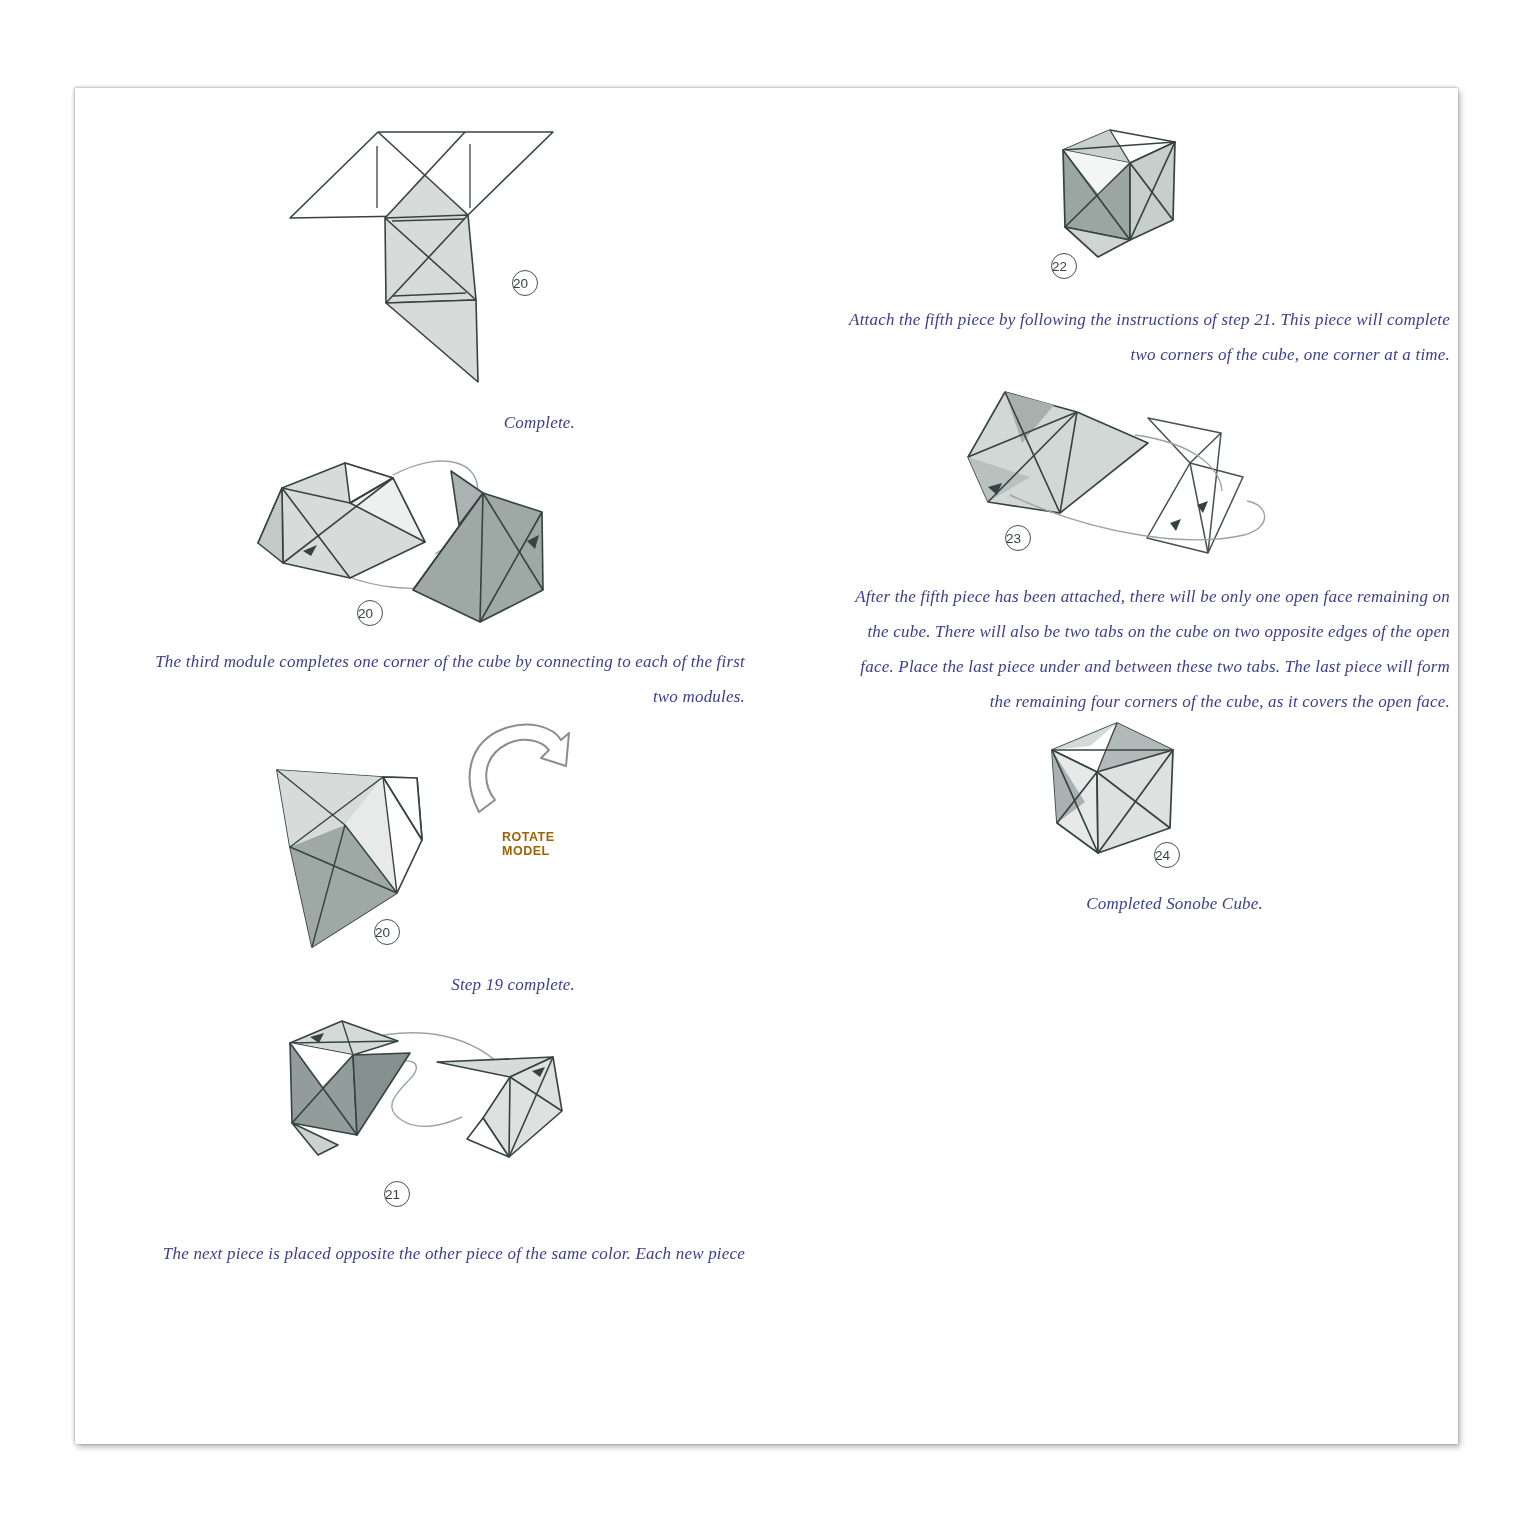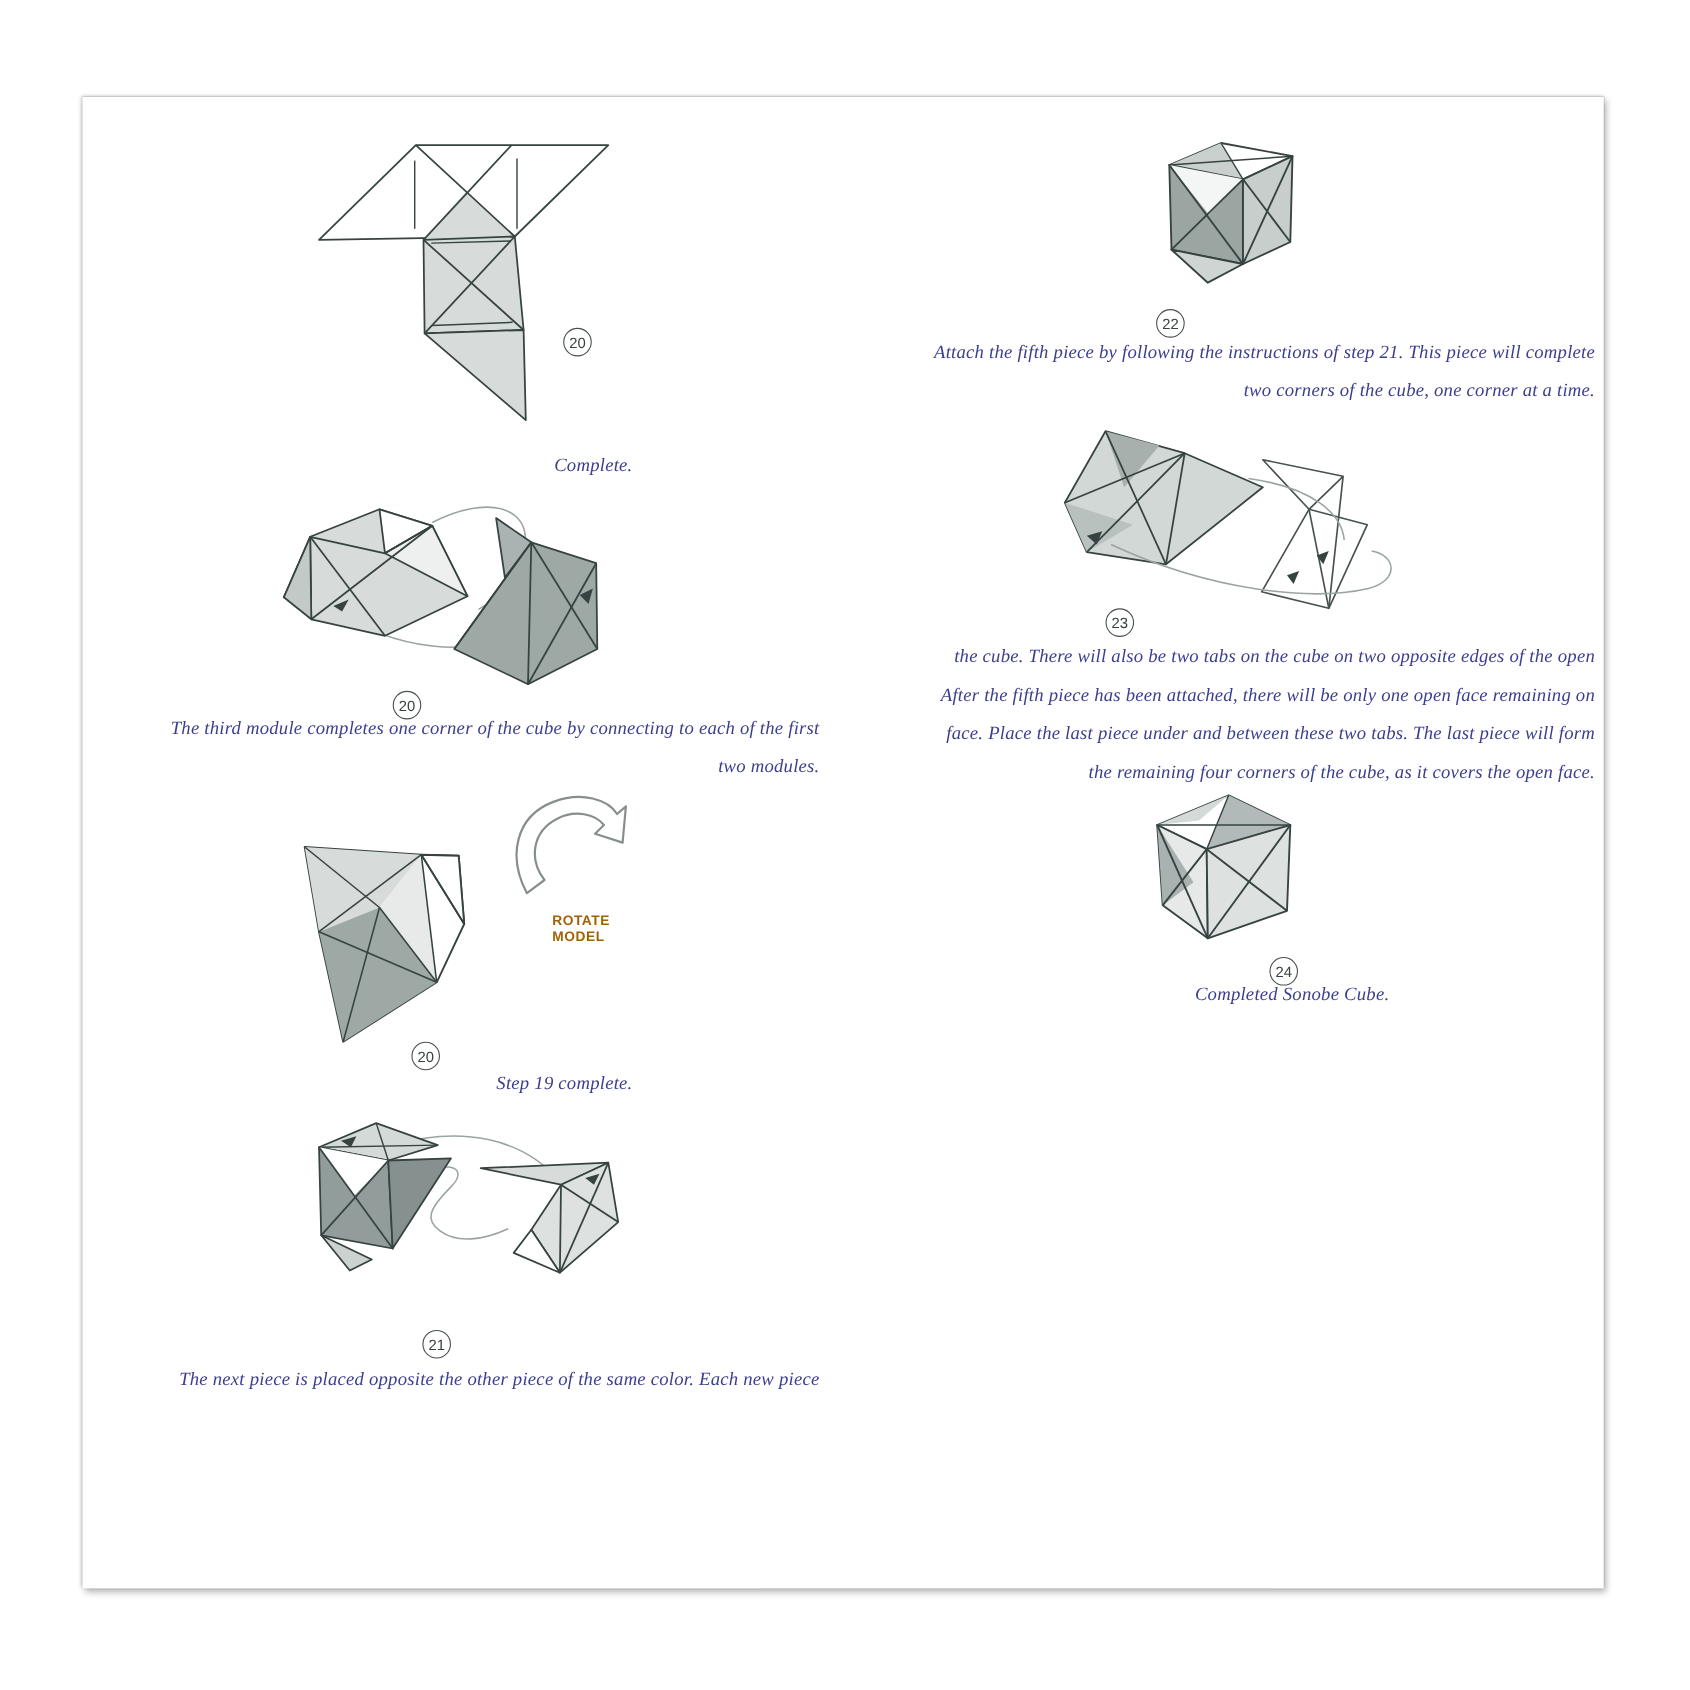--- a/index.html
+++ b/index.html
@@ -10,21 +10,21 @@
   .page {
     position:absolute; left:75px; top:88px; width:1383px; height:1356px;
     background:#ffffff;
     box-shadow:0 0 1px rgba(0,0,0,.35), 2px 3px 6px rgba(0,0,0,.30), -1px -1px 3px rgba(0,0,0,.18);
   }
   .fig { position:absolute; }
   .badge {
     position:absolute; width:26px; height:26px; box-sizing:border-box;
     border:1.6px solid #49514f; border-radius:50%; background:#ffffff;
     color:#3a4241; font-size:13.5px; display:flex; align-items:center;
-    justify-content:center; z-index:5;margin-top:28px;
+    justify-content:flex-start; z-index:5;
   }
   .caption {
     position:absolute; font-family:"Liberation Serif", serif; font-style:italic;
     color:#3b3e8f; font-size:17px; text-align:right; letter-spacing:.2px;
   }
   .caption.single { line-height:24px; }
   .caption .cline { white-space:nowrap; line-height:35px; }
   .rotate-label {
     position:absolute; font-weight:bold; font-size:12.5px; letter-spacing:.5px;
     color:#a16207; line-height:14px; z-index:4;
@@ -193,22 +193,22 @@
     </g>
     <polygon points="247,120 258,116 253,128" fill="#364341"></polygon>
     <polygon points="220,138 231,134 226,146" fill="#364341"></polygon>
     <path d="M185,50 C243,58 270,82 272,106" stroke="#9aa4a3" stroke-width="1.4" fill="none"></path>
     <path d="M60,110 C150,152 242,162 294,150 C322,143 320,120 297,116" stroke="#9aa4a3" stroke-width="1.4" fill="none"></path>
   </svg>
   <div class="badge" style="left:930px;top:437px">
     <span>23</span>
   </div>
   <div class="caption" style="left:715px;top:491px;width:660px">
+    <div class="cline">After the fifth piece has been attached, there will be only one open face remaining on</div>
     <div class="cline">the cube. There will also be two tabs on the cube on two opposite edges of the open</div>
-    <div class="cline">After the fifth piece has been attached, there will be only one open face remaining on</div>
     <div class="cline">face. Place the last piece under and between these two tabs. The last piece will form</div>
     <div class="cline">the remaining four corners of the cube, as it covers the open face.</div>
   </div>
 
   <svg class="fig" style="left:965px;top:630px" width="145" height="150" viewBox="0 0 145 150">
     <g stroke="#364341" stroke-width="1.7" stroke-linejoin="round" fill="none">
       <polygon points="12,32 77,5 133,32 57,54" fill="#ffffff"></polygon>
       <polygon points="77,5 133,32 57,54" fill="#b1bab8" stroke="none"></polygon>
       <polygon points="12,32 77,5 50,28" fill="#d4dad8" stroke="none"></polygon>
       <line x1="12" y1="32" x2="133" y2="32" stroke-width="1.3"></line>

